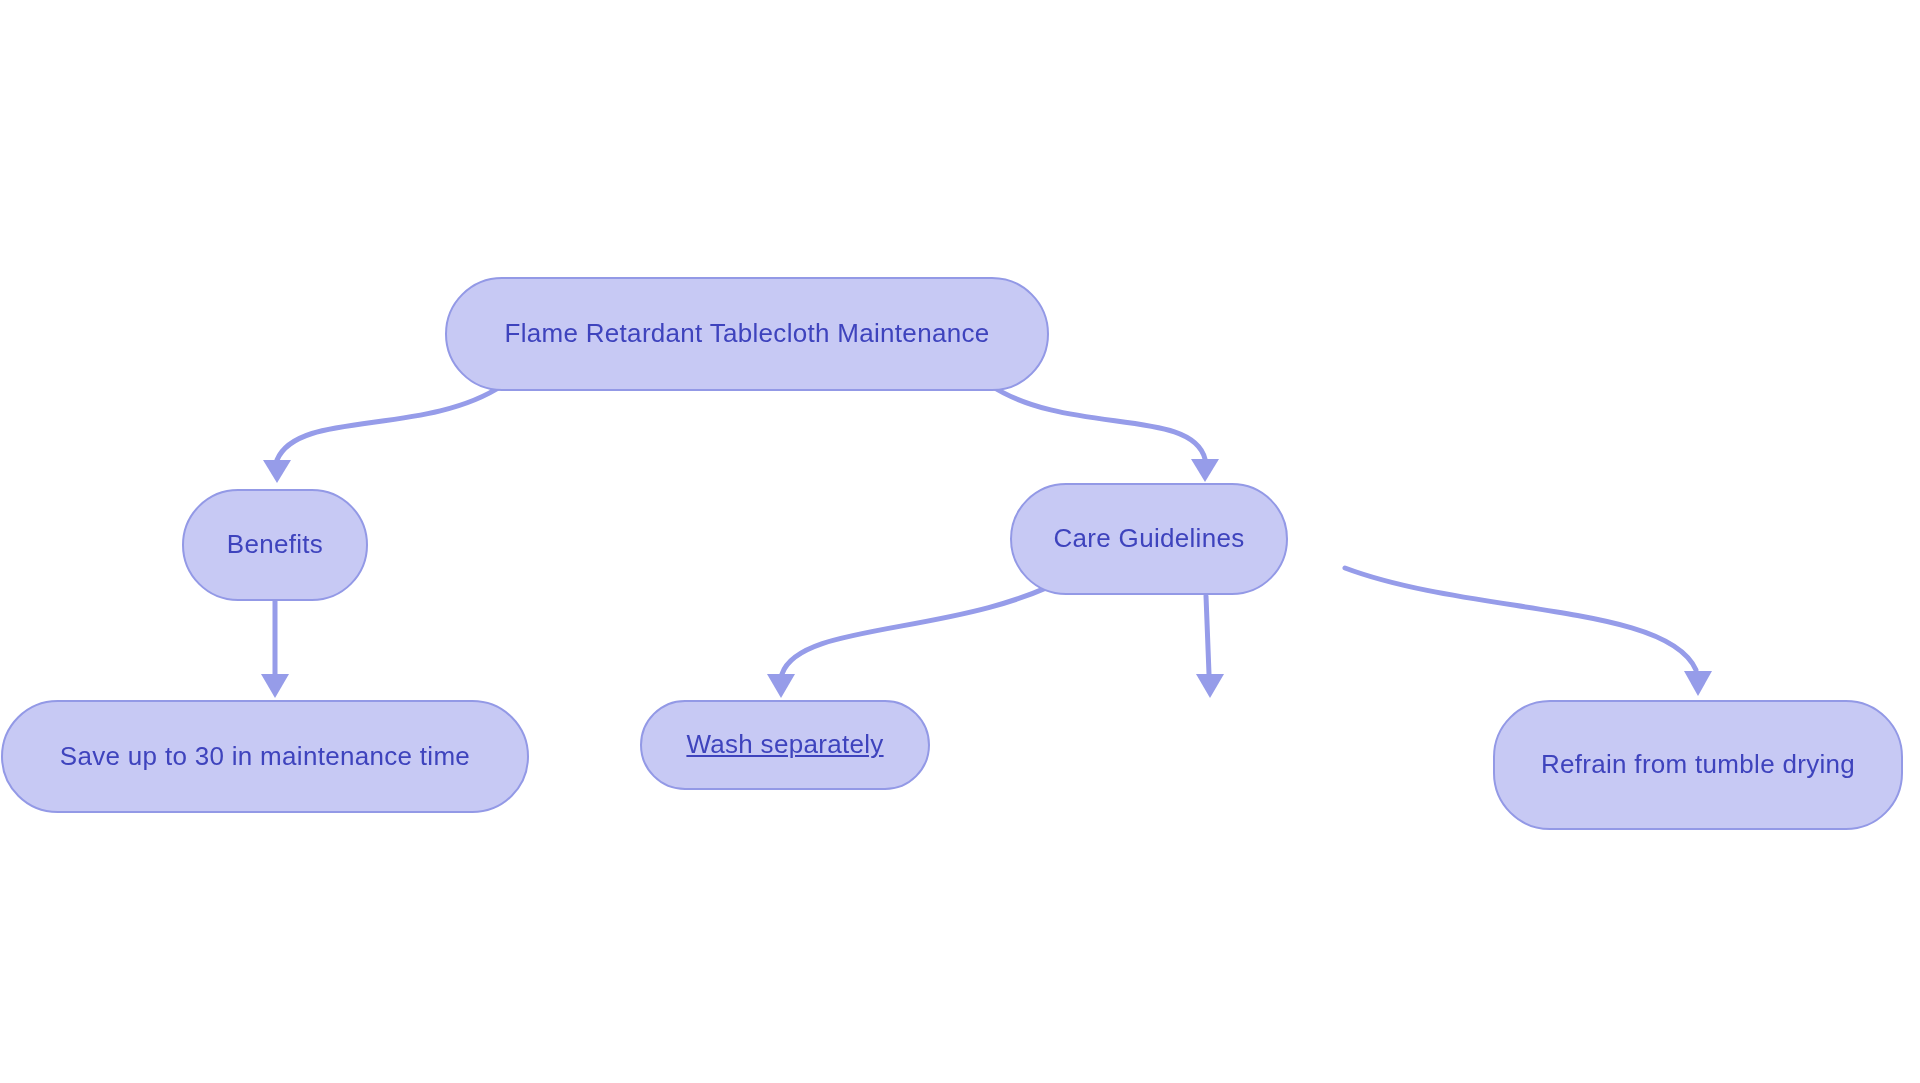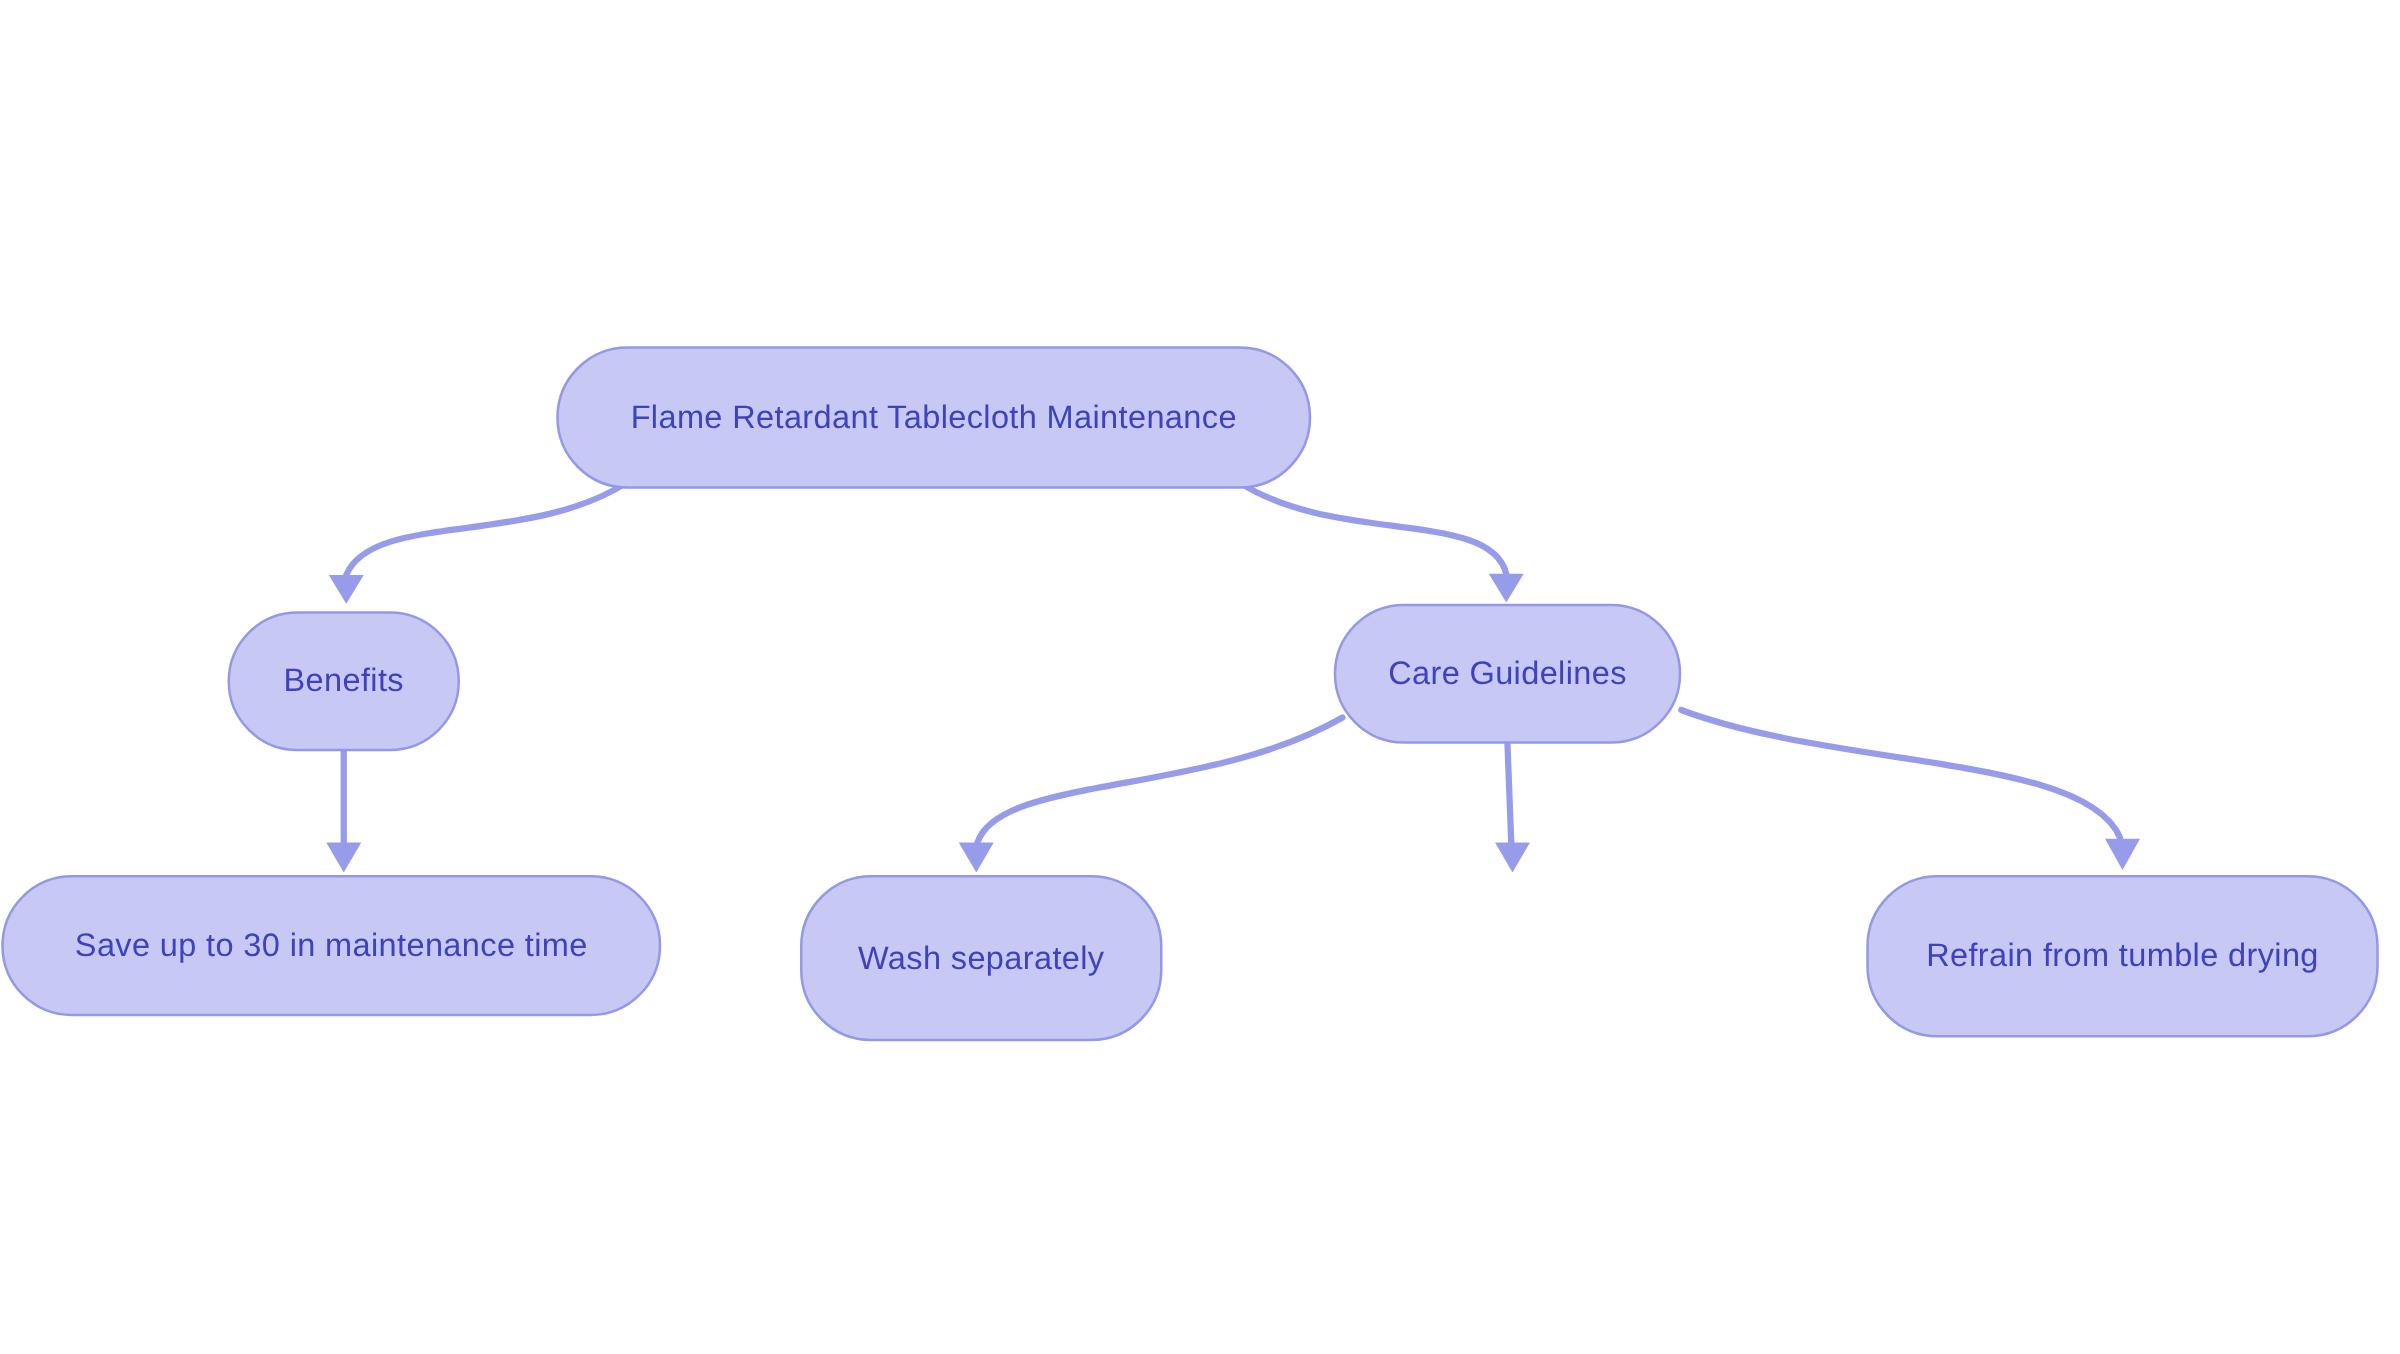--- a/index.html
+++ b/index.html
@@ -45,23 +45,23 @@
     border-radius: 57px;
     color: var(--node-text);
     font-size: 26px;
     letter-spacing: 0.3px;
     line-height: 1.2;
     padding: 0 20px;
   }
   
   .node-root    { left: 445px;  top: 277px; width: 604px; height: 114px; }
   .node-benefits{ left: 182px;  top: 489px; width: 186px; height: 112px; }
-  .node-care    { left: 1067px; top: 483px; width: 278px; height: 112px; }
+  .node-care    { left: 1010px; top: 483px; width: 278px; height: 112px; }
   .node-save    { left: 1px;   top: 700px; width: 528px; height: 113px; }
-  .node-wash    { left: 640px;  top: 700px; width: 290px; height: 133px; }
+  .node-wash    { left: 640px;  top: 700px; width: 290px; height: 90px; text-decoration: underline; }
   .node-avoid   { left: 1026px; top: 700px; width: 369px; height: 113px; }
   .node-refrain { left: 1493px; top: 700px; width: 410px; height: 130px; }
 </style>
 </head>
 <body>
 
 <div class="canvas">
 
   <svg class="edge-layer" viewBox="0 0 1920 1083">
     <g>

